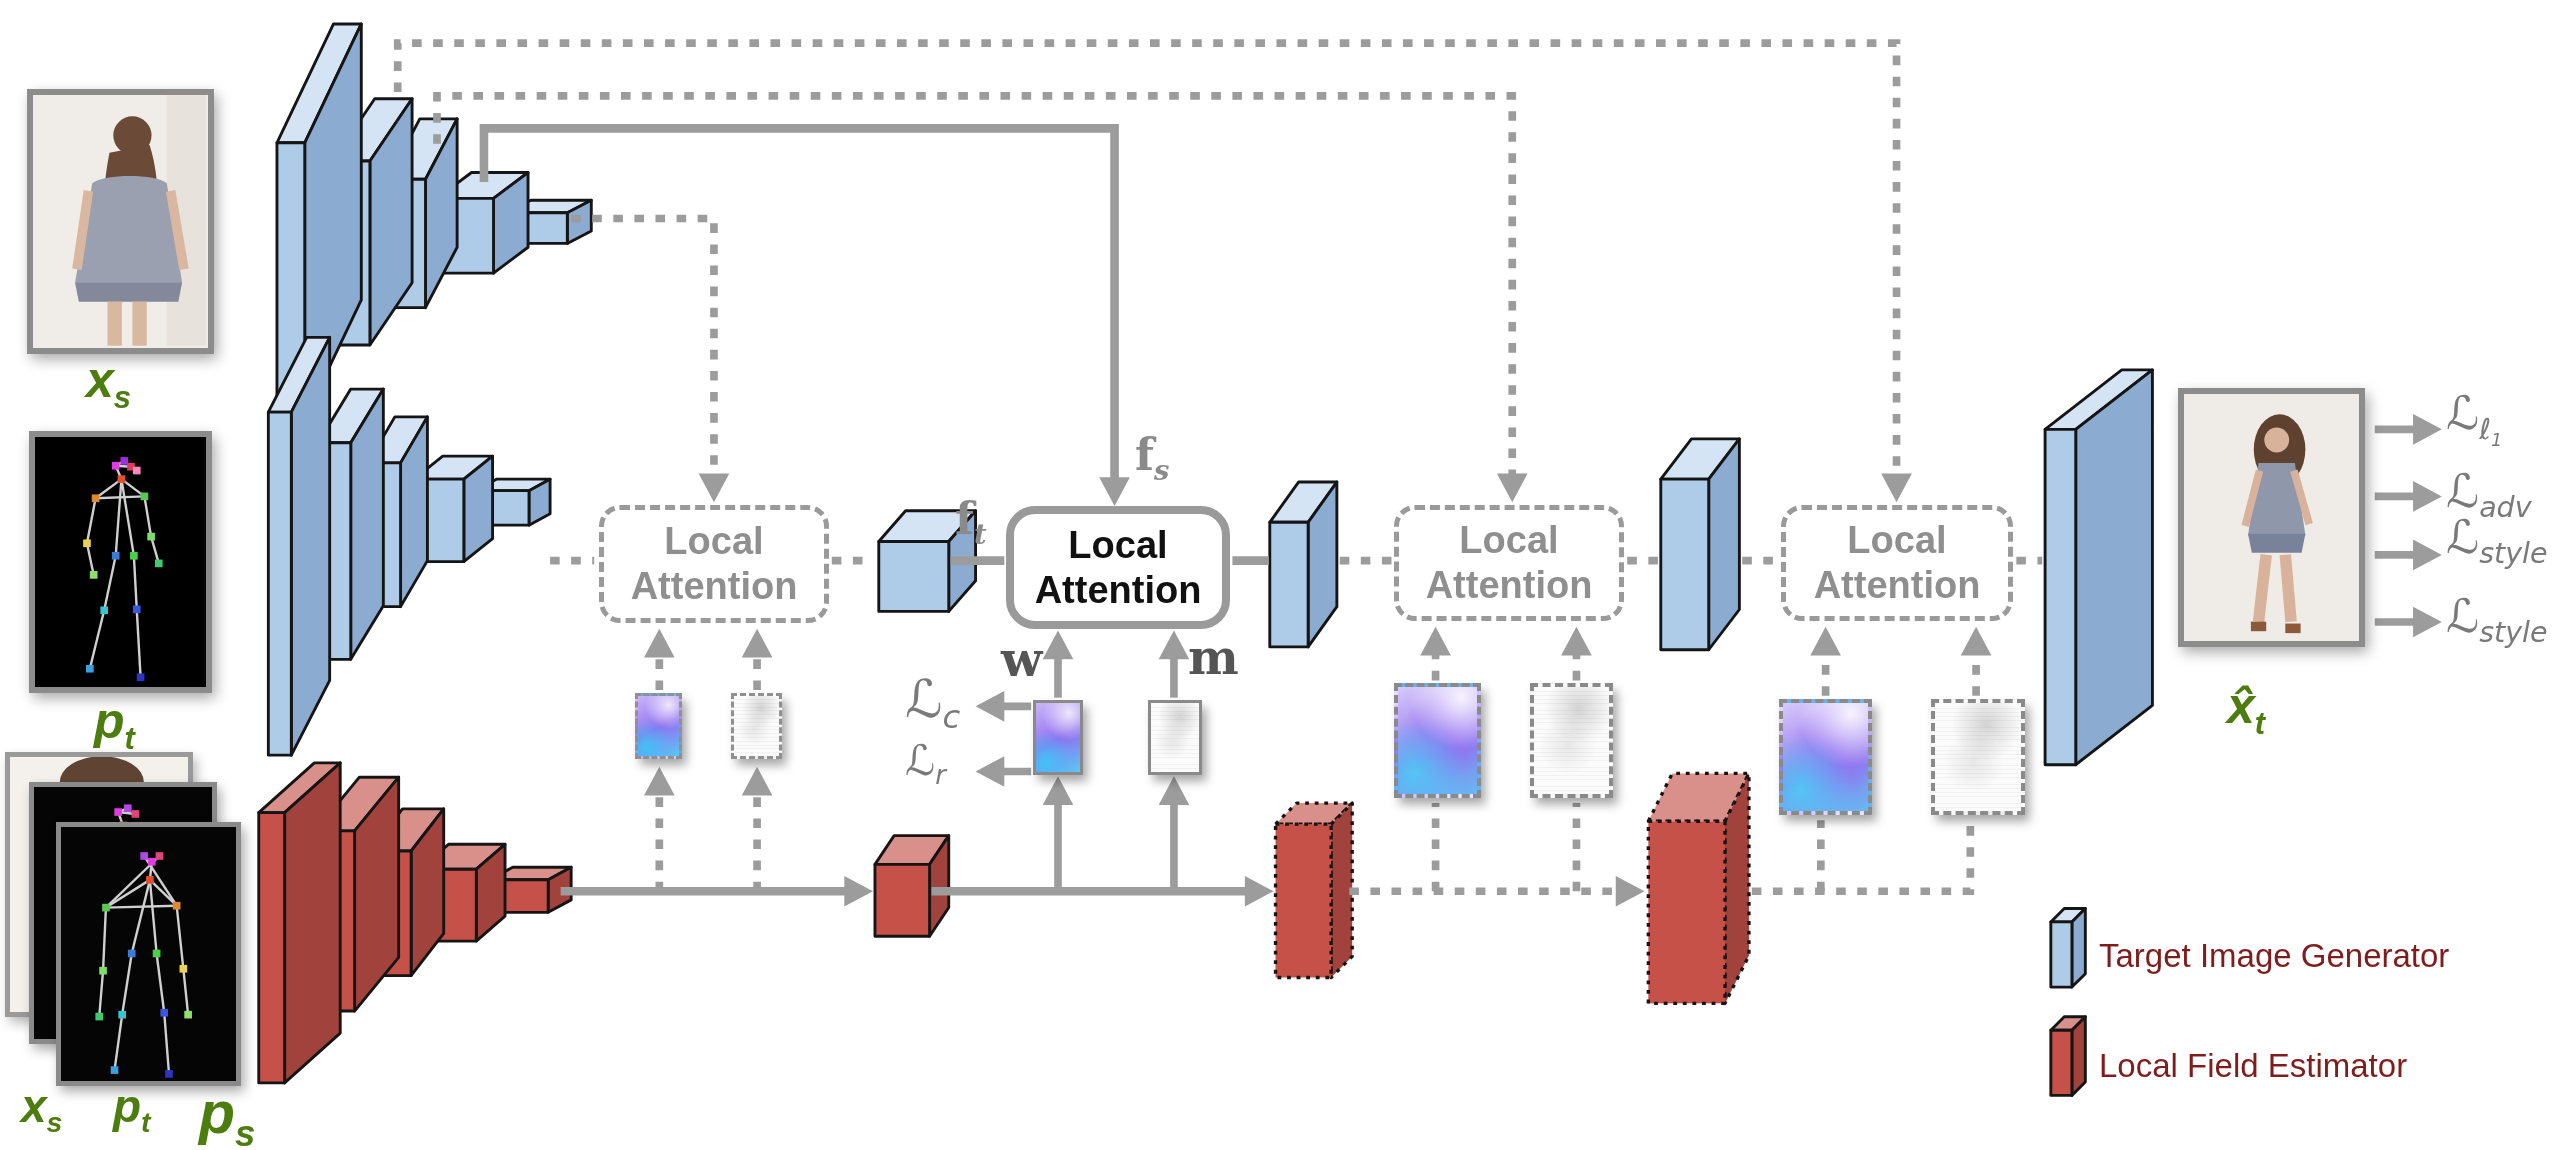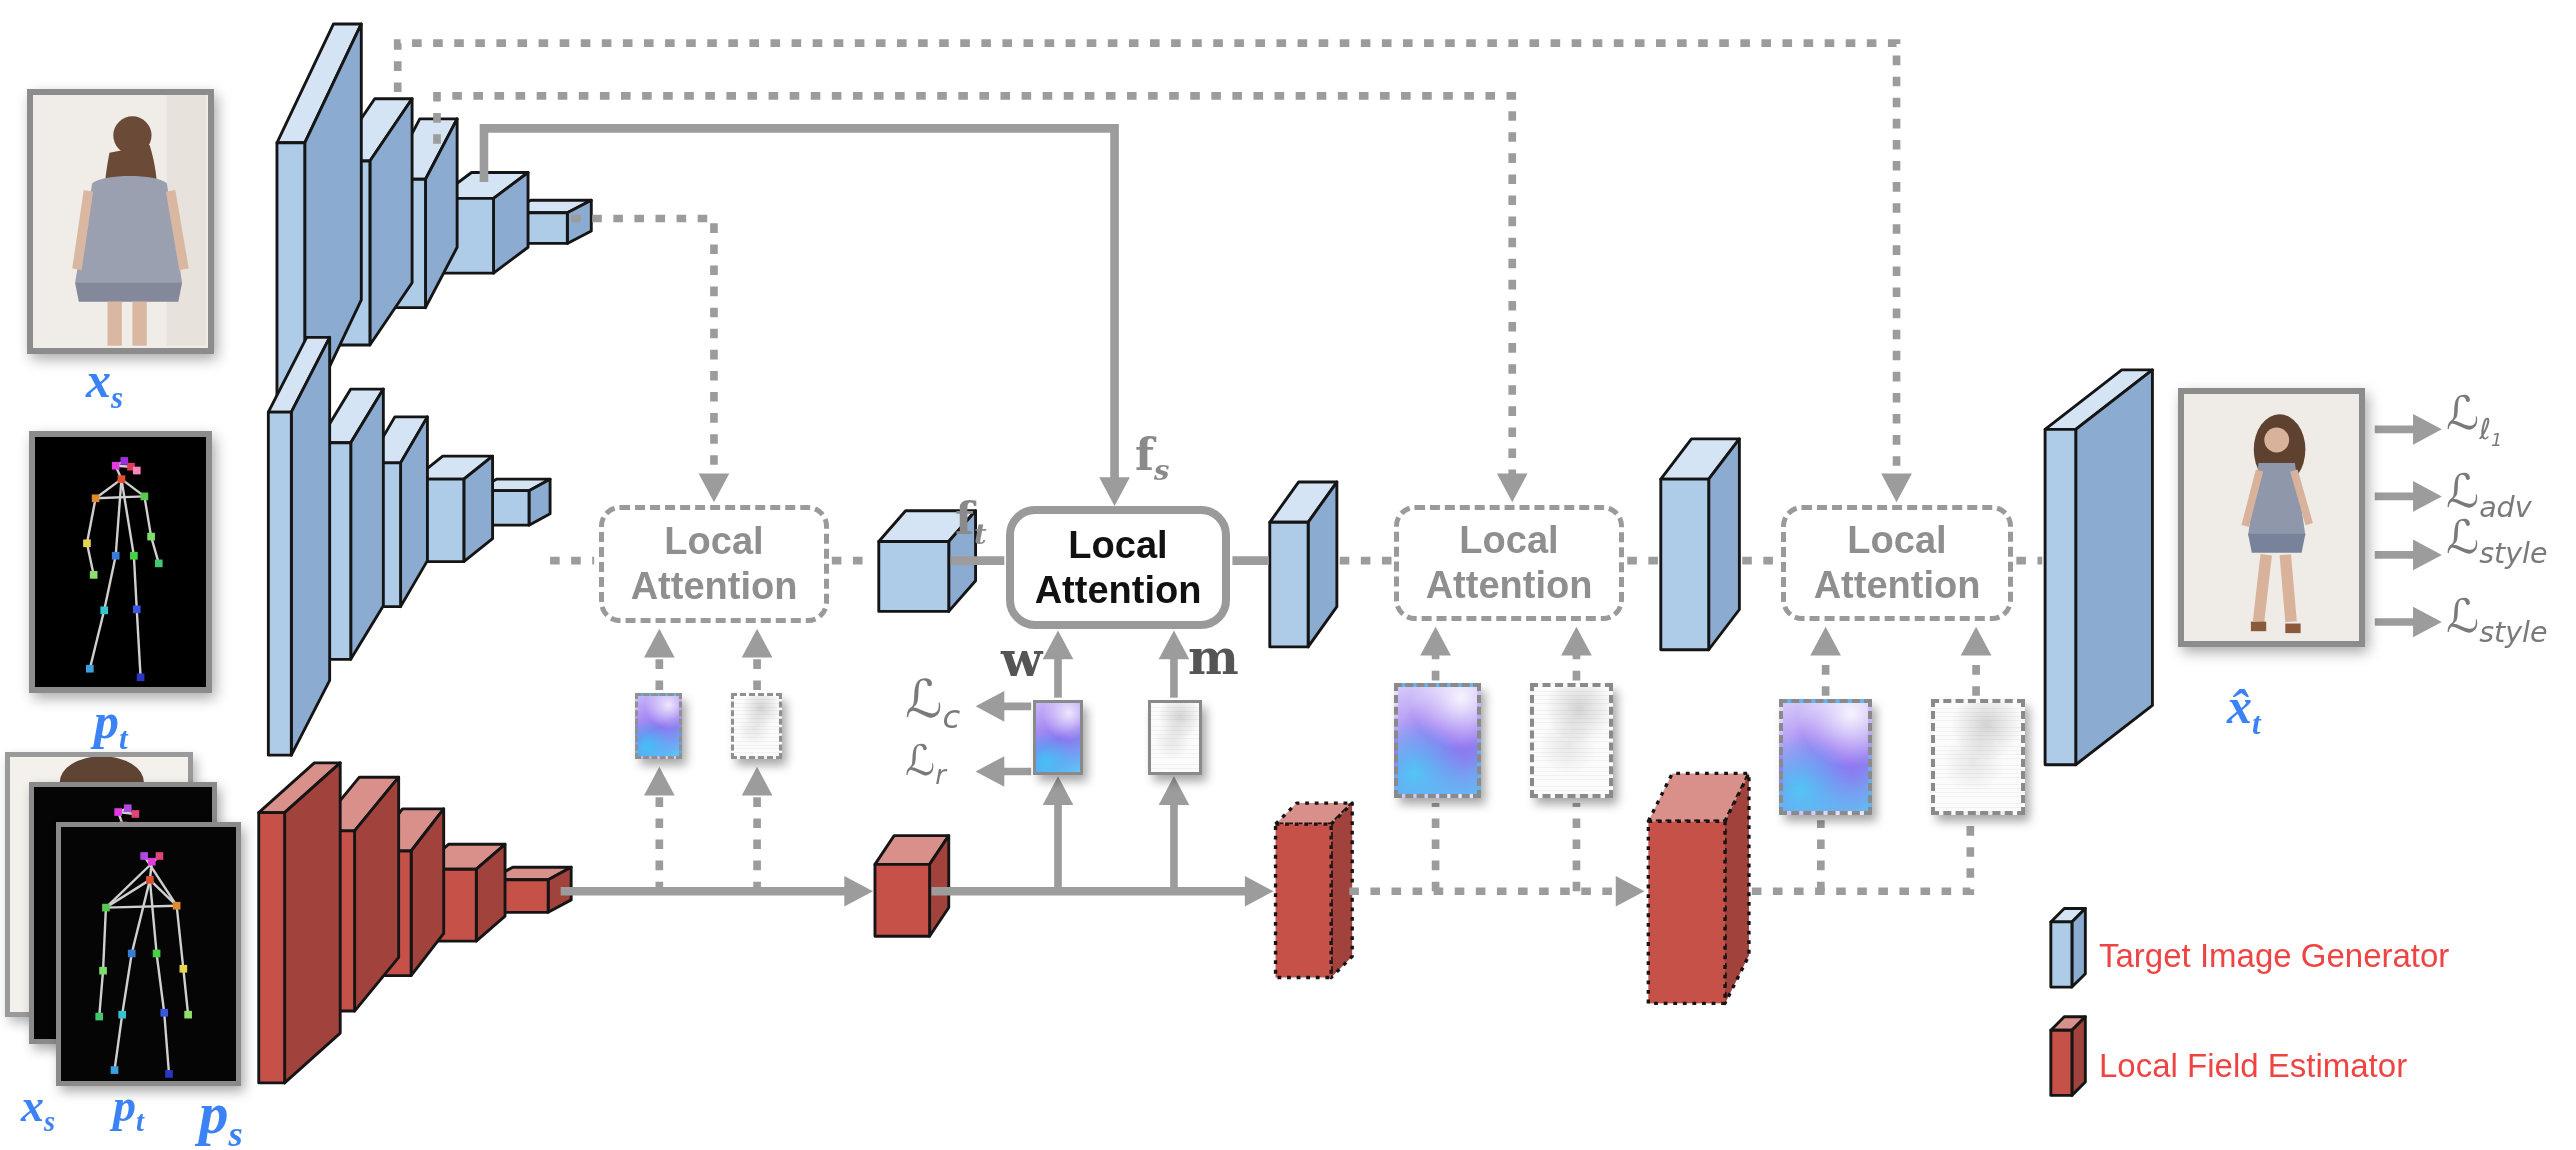--- a/index.html
+++ b/index.html
@@ -34,31 +34,31 @@
       radial-gradient(circle at 80% 10%, rgba(250,247,255,.95) 0%, rgba(250,247,255,0) 45%),
       radial-gradient(circle at 60% 45%, rgba(146,108,240,.85) 0%, rgba(146,108,240,0) 60%),
       linear-gradient(160deg,#d6c8fa 0%,#a98df2 40%,#8f7bf0 60%,#66b9f2 100%);}
   .maskgrad{background:
       radial-gradient(circle at 60% 20%, rgba(120,120,120,.30) 0%, rgba(120,120,120,0) 35%),
       radial-gradient(circle at 45% 55%, rgba(140,140,140,.18) 0%, rgba(140,140,140,0) 40%),
       repeating-linear-gradient(0deg,#fbfbfb 0 2.9px,#f1f1f1 2.9px 3.8px),
       #fbfbfb;}
 
   
-  .mlabel{font-family:Liberation Serif, serif;font-style:italic;font-weight:700;
-          color:#3b82f6;font-size:50px;white-space:nowrap;}
+  .mlabel{font-family:Liberation Sans, sans-serif;font-style:italic;font-weight:700;
+          color:#4d7c0f;font-size:50px;white-space:nowrap;}
   .mlabel sub,.losslab sub{font-size:.62em;font-style:italic;}
   .featlab{font-family:"DejaVu Serif","Liberation Serif",serif;font-weight:700;color:#8a8a8a;
            font-size:44px;white-space:nowrap;}
   .featlab sub{font-size:.62em;font-style:italic;}
   .wm{font-family:"DejaVu Serif","Liberation Serif",serif;font-weight:700;color:#555;font-size:48px;}
   .losslab{font-family:"DejaVu Sans","DejaVu Serif",serif;font-weight:400;color:#7a7a7a;
            font-size:46px;white-space:nowrap;}
   .losslab .lbase{font-style:italic;}
-  .legend-text{color:#ef4444;font-size:33px;white-space:nowrap;}
+  .legend-text{color:#7f1d1d;font-size:33px;white-space:nowrap;}
 </style>
 </head>
 <body>
 
 <div id="canvas">
 
   <svg id="diagram-svg" width="2576" height="1150" viewBox="0 0 2688 1200">
       <g>
         <polygon points="529,222 554,209 617,209 592,222" fill="#d5e4f4" stroke="#151515" stroke-width="3" stroke-linejoin="round"></polygon>
         <polygon points="592,222 617,209 617,241 592,254" fill="#8cabd0" stroke="#151515" stroke-width="3" stroke-linejoin="round"></polygon>

